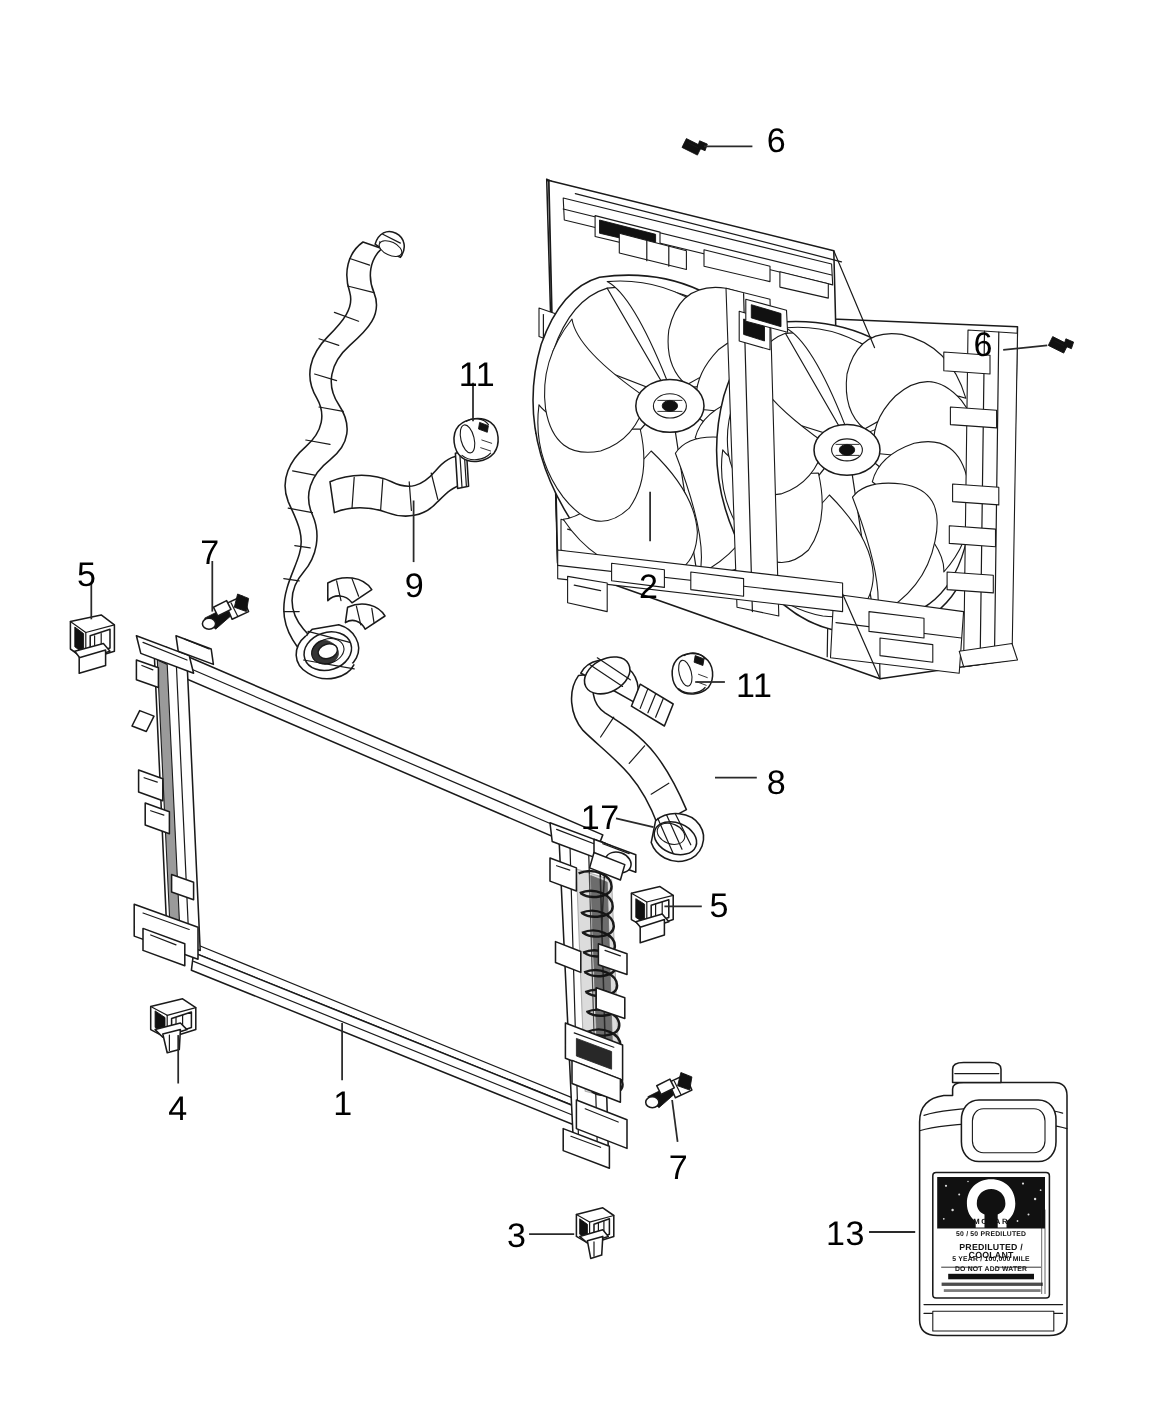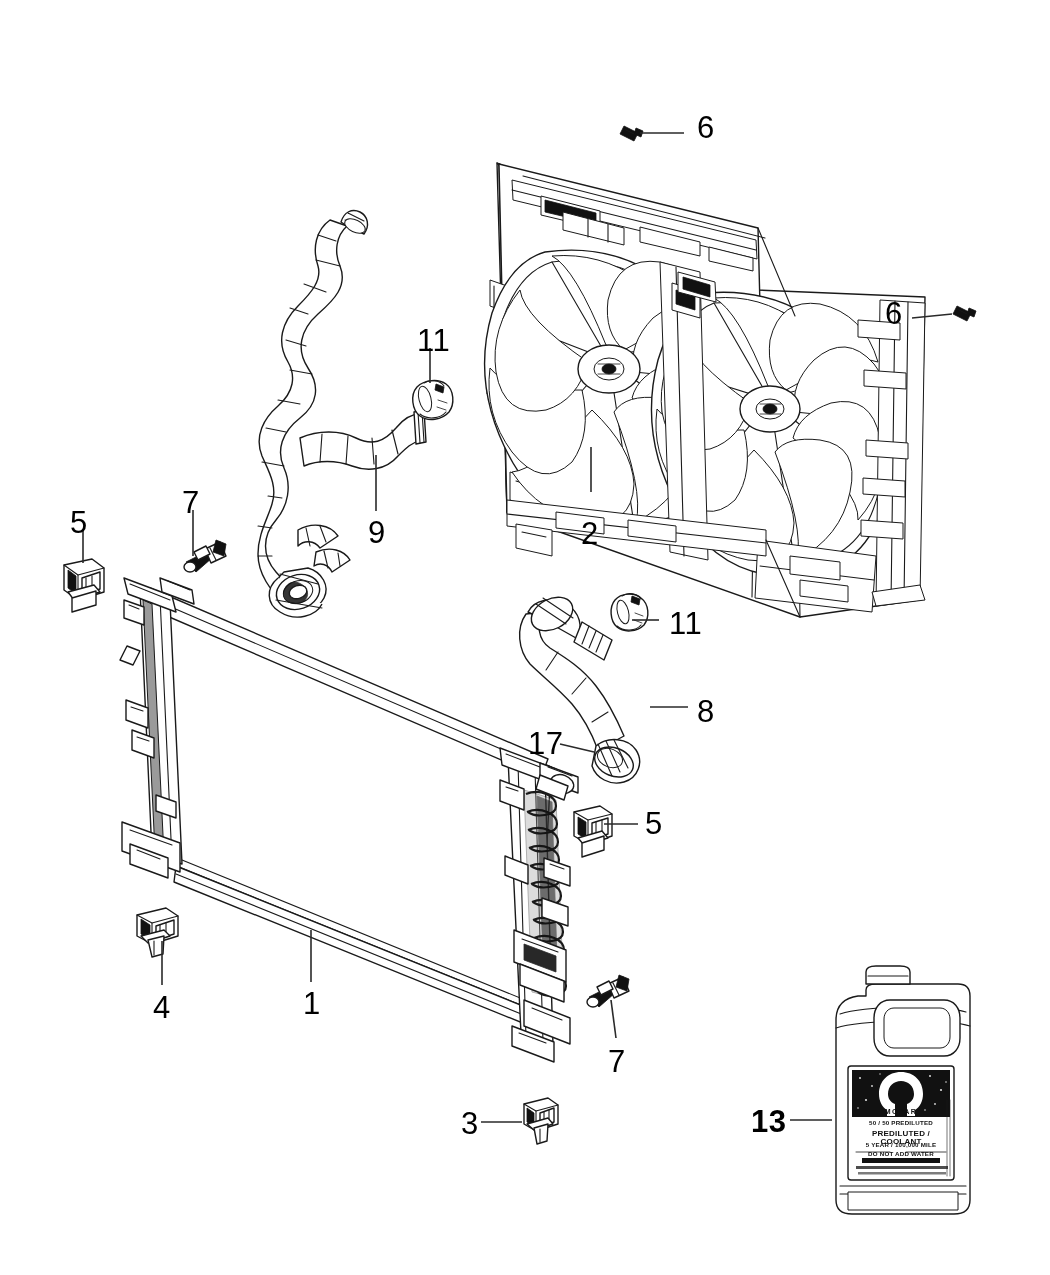--- a/index.html
+++ b/index.html
@@ -573,21 +573,21 @@
       <div class="callout lbl-txt" style="left: 368px; top: 517px;">9</div>
       <div class="callout lbl-txt" style="left: 581px; top: 518px;">2</div>
       <div class="callout lbl-txt" style="left: 669px; top: 608px;">11</div>
       <div class="callout lbl-txt" style="left: 697px; top: 696px;">8</div>
       <div class="callout lbl-txt" style="left: 528px; top: 728px;">17</div>
       <div class="callout lbl-txt" style="left: 645px; top: 808px;">5</div>
       <div class="callout lbl-txt" style="left: 153px; top: 992px;">4</div>
       <div class="callout lbl-txt" style="left: 303px; top: 988px;">1</div>
       <div class="callout lbl-txt" style="left: 608px; top: 1046px;">7</div>
       <div class="callout lbl-txt" style="left: 461px; top: 1108px;">3</div>
-      <div class="callout lbl-txt" style="left: 751px; top: 1106px; font-weight: bold;">13</div>
+      <div class="callout lbl-txt" style="left: 751px; top: 1106px;">13</div>
     </div>
 
 <div style="position: absolute; left: 852px; width: 98px; top: 1120px; text-align: center; font-size: 6.2px; font-weight: 700; letter-spacing: 0.2px; font-family: &quot;Liberation Sans&quot;, sans-serif; color: rgb(17, 17, 17); line-height: 1;">50 / 50 PREDILUTED</div>
     <div style="position: absolute; left: 852px; width: 98px; top: 1130px; text-align: center; font-size: 8px; font-weight: 700; letter-spacing: 0.2px; font-family: &quot;Liberation Sans&quot;, sans-serif; color: rgb(17, 17, 17); line-height: 1;">PREDILUTED / COOLANT</div>
     <div style="position: absolute; left: 852px; width: 98px; top: 1142px; text-align: center; font-size: 6.2px; font-weight: 700; letter-spacing: 0.2px; font-family: &quot;Liberation Sans&quot;, sans-serif; color: rgb(17, 17, 17); line-height: 1;">5 YEAR / 100,000 MILE</div>
     <div style="position: absolute; left: 852px; width: 98px; top: 1151px; text-align: center; font-size: 6.2px; font-weight: 700; letter-spacing: 0.2px; font-family: &quot;Liberation Sans&quot;, sans-serif; color: rgb(17, 17, 17); line-height: 1;">DO NOT ADD WATER</div>
     <div style="position: absolute; left: 852px; width: 98px; top: 1108px; text-align: center; font-size: 7px; font-weight: 700; letter-spacing: 1.4px; font-family: &quot;Liberation Sans&quot;, sans-serif; color: rgb(17, 17, 17);">MOPAR</div>
   </div>
 
 </body></html>

